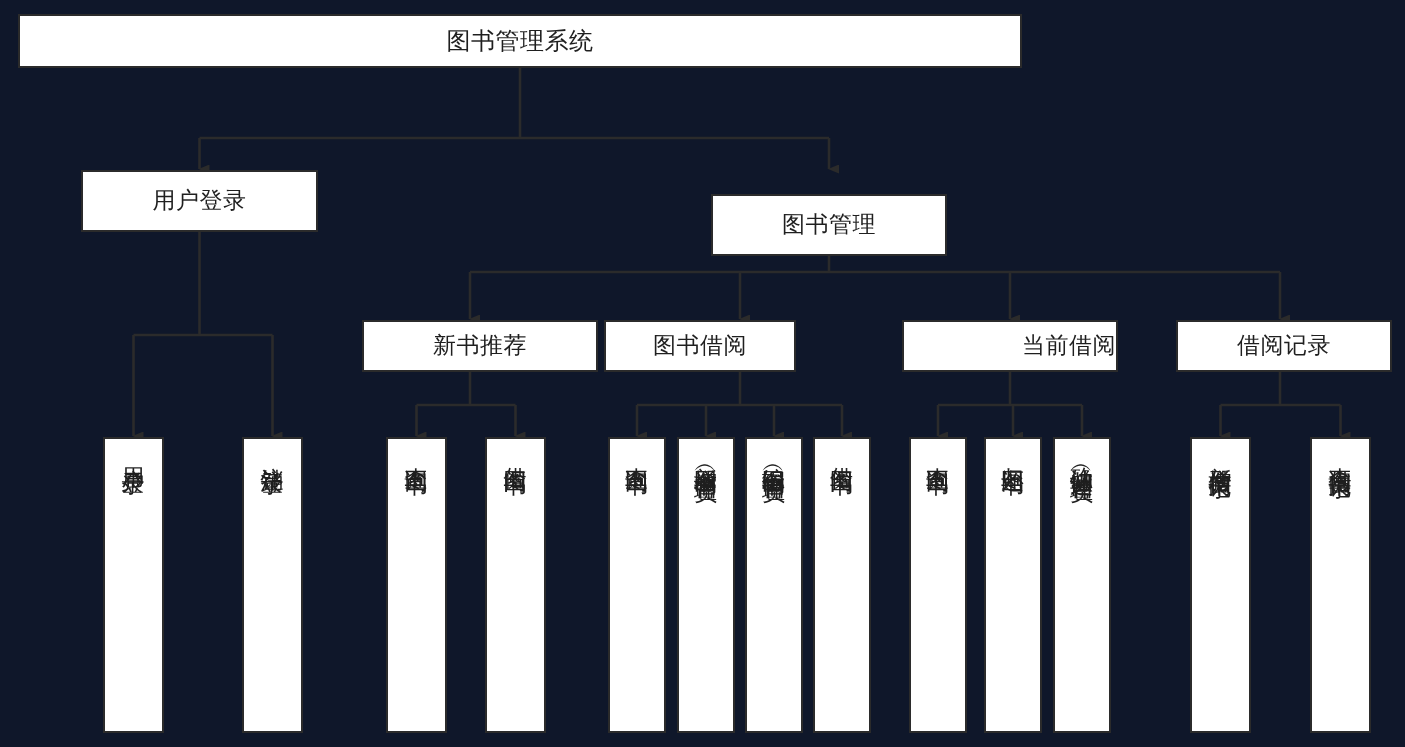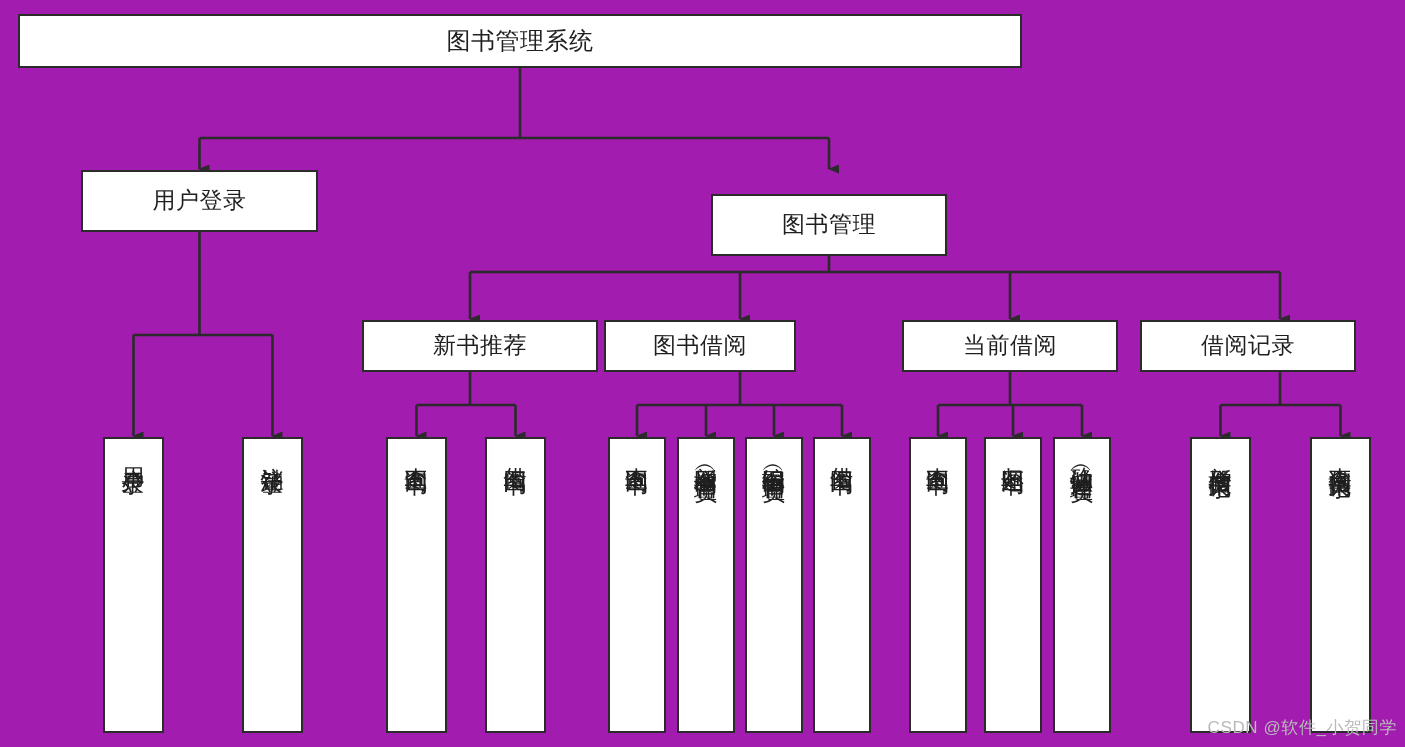--- a/index.html
+++ b/index.html
@@ -9,21 +9,21 @@
     background: #ffffff;
   }
   body {
     font-family: "Liberation Sans", "DejaVu Sans", sans-serif;
     color: #1a1a1a;
   }
   #diagram-canvas {
     position: relative;
     width: 1405px;
     height: 747px;
-    background: #a21caf;
+    background: #0f172a;
     overflow: hidden;
   }
   #edge-layer {
     position: absolute;
     left: 0;
     top: 0;
     width: 1405px;
     height: 747px;
     pointer-events: none;
   }
@@ -156,37 +156,36 @@
       </div>
       <div class="node v" style="left: 677px; top: 437px; width: 58px; height: 296px;">
         <span class="node-label">新增图书（管理员）</span>
       </div>
       <div class="node v" style="left: 745px; top: 437px; width: 58px; height: 296px;">
         <span class="node-label">编辑图书（管理员）</span>
       </div>
       <div class="node v" style="left: 813px; top: 437px; width: 58px; height: 296px;">
         <span class="node-label">借阅图书</span>
       </div>
-      <div class="node h" style="left: 902px; top: 320px; width: 216px; height: 52px;">
+      <div class="node h" style="left: 902px; top: 320px; width: 216px; height: 52px; justify-content: flex-end;">
         <span class="node-label">当前借阅</span>
       </div>
       <div class="node v" style="left: 909px; top: 437px; width: 58px; height: 296px;">
         <span class="node-label">查询图书</span>
       </div>
       <div class="node v" style="left: 984px; top: 437px; width: 58px; height: 296px;">
         <span class="node-label">归还图书</span>
       </div>
       <div class="node v" style="left: 1053px; top: 437px; width: 58px; height: 296px;">
         <span class="node-label">确认归还（管理员）</span>
       </div>
-      <div class="node h" style="left: 1140px; top: 320px; width: 216px; height: 52px;">
+      <div class="node h" style="left: 1176px; top: 320px; width: 216px; height: 52px;">
         <span class="node-label">借阅记录</span>
       </div>
       <div class="node v" style="left: 1190px; top: 437px; width: 61px; height: 296px;">
         <span class="node-label">新增借阅记录</span>
       </div>
       <div class="node v" style="left: 1310px; top: 437px; width: 61px; height: 296px;">
         <span class="node-label">查询借阅记录</span>
       </div>
     </div>
 
-  <div class="watermark">CSDN @软件_小贺同学</div>
 </div>
 
 </body></html>

